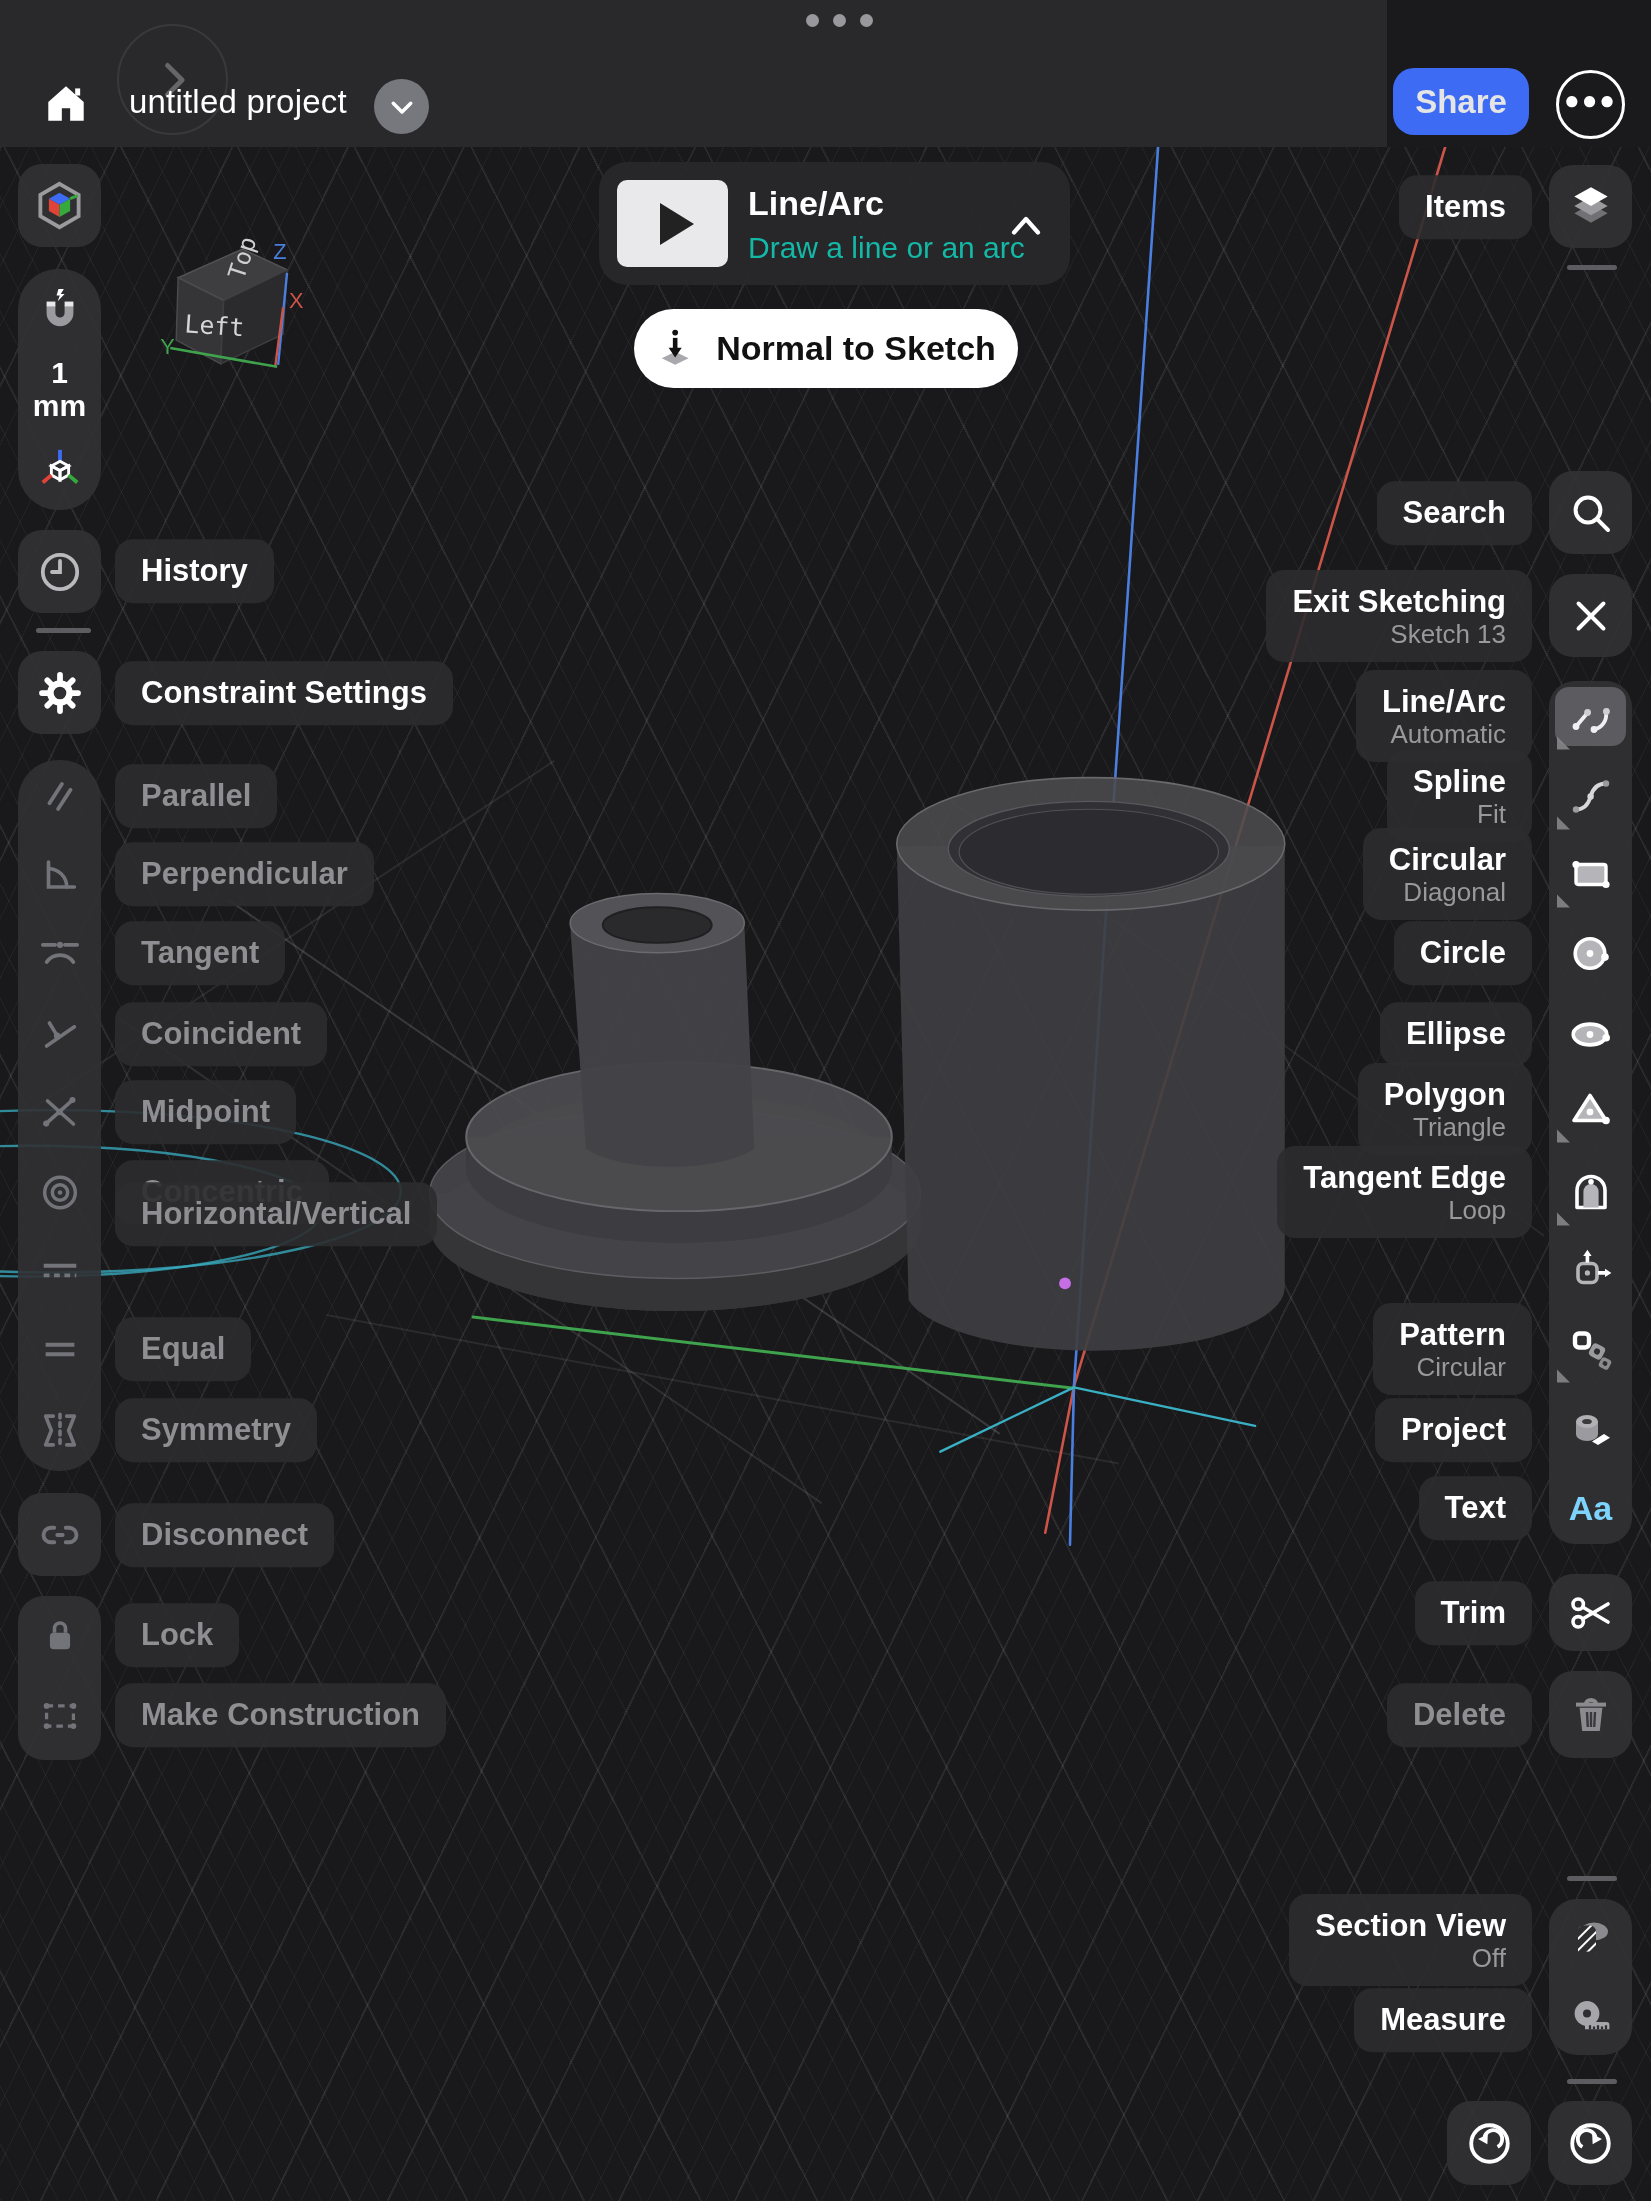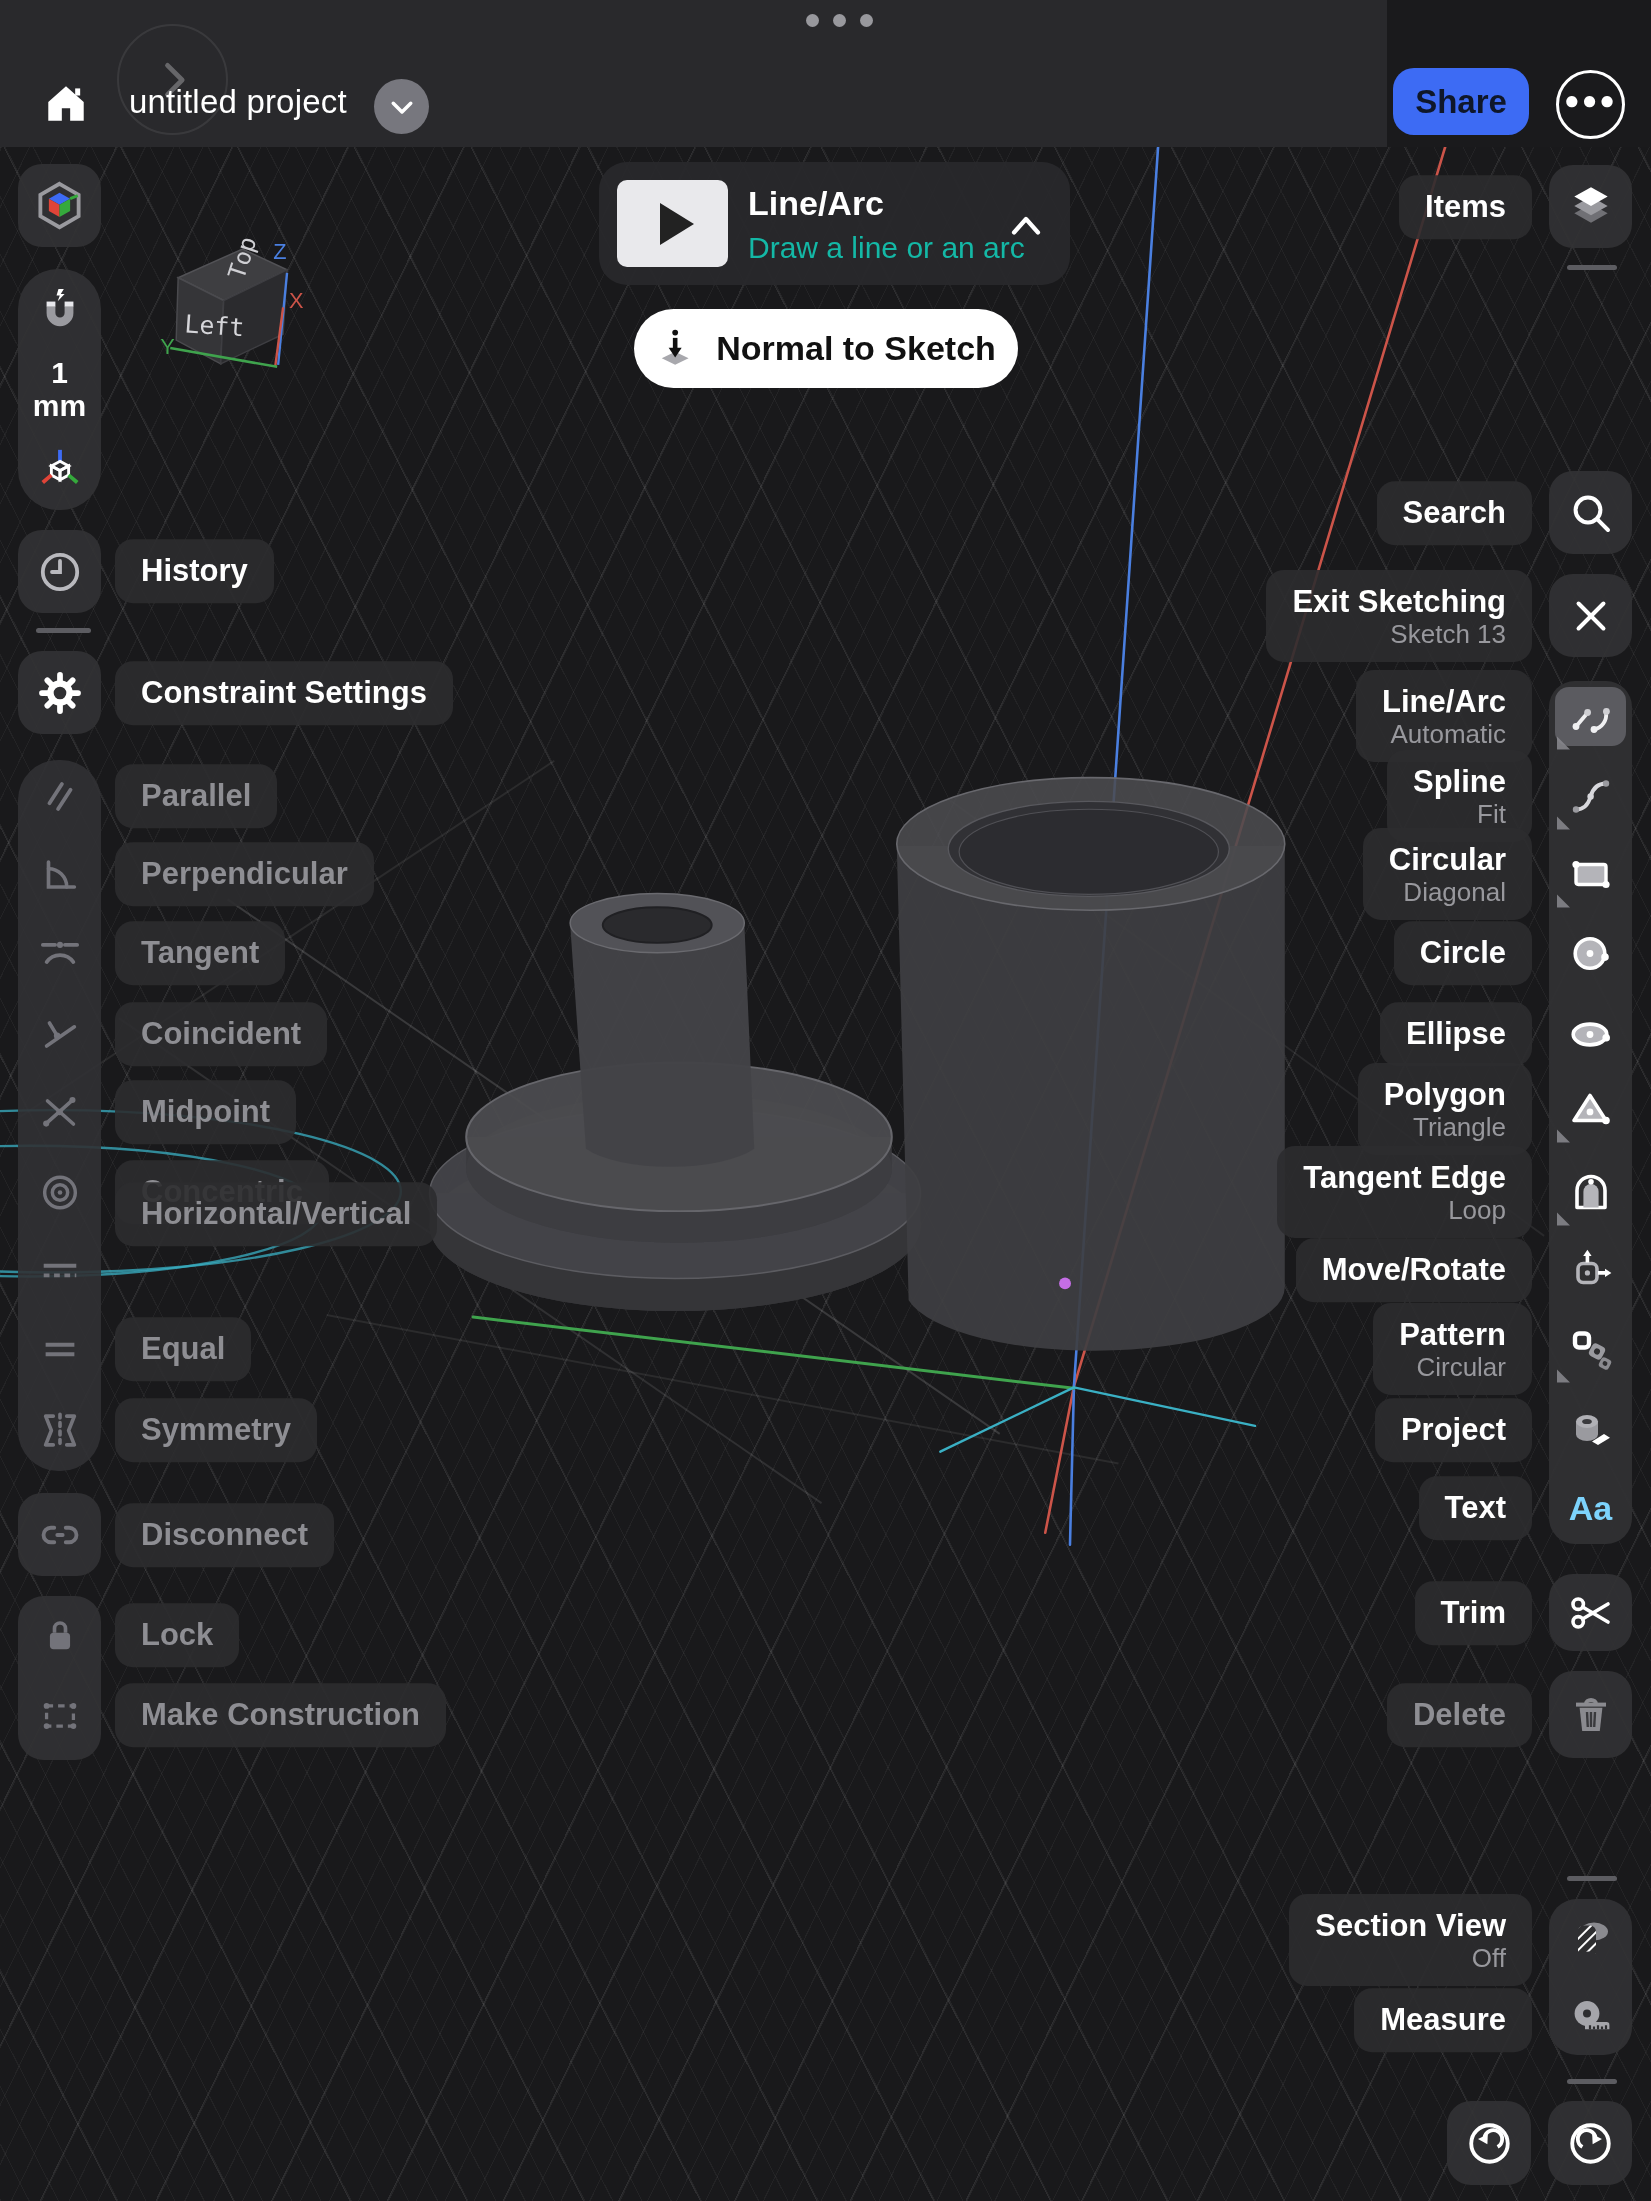--- a/index.html
+++ b/index.html
@@ -10,21 +10,21 @@
   .handle-dots{position:absolute;left:806px;top:14px;display:flex;gap:14px;}
   .handle-dots i{width:13px;height:13px;border-radius:50%;background:#98989d;}
   .ghost-circle{position:absolute;left:117px;top:24px;width:107px;height:107px;border-radius:50%;
                 border:2px solid rgba(255,255,255,0.08);display:flex;align-items:center;justify-content:center;}
   .ghost-circle svg{opacity:.35;}
   .homebtn{position:absolute;left:40px;top:77px;width:51px;height:51px;display:flex;align-items:center;justify-content:center;}
   .title{position:absolute;left:129px;top:83px;font-size:33px;color:#fff;letter-spacing:0.2px;}
   .title-chev{position:absolute;left:374px;top:79px;width:55px;height:55px;border-radius:50%;background:#77777e;
               display:flex;align-items:center;justify-content:center;}
   .sharebtn{position:absolute;left:1393px;top:68px;width:136px;height:67px;border-radius:21px;background:#3d6bf4;
-            color:#0f172a;font-size:33px;font-weight:600;display:flex;align-items:center;justify-content:center;}
+            color:#e5e5e5;font-size:33px;font-weight:600;display:flex;align-items:center;justify-content:center;}
   .morebtn{position:absolute;left:1556px;top:70px;width:63px;height:63px;border-radius:50%;border:3px solid #fff;
            display:flex;align-items:center;justify-content:center;}
   .morebtn span{color:#fff;font-size:26px;letter-spacing:2px;line-height:0;padding-bottom:10px;}
   
   .viewport{position:absolute;left:0;top:147px;width:1651px;height:2055px;background-color:#19191b;
     background-image:
       repeating-linear-gradient(116deg, rgba(255,255,255,0.045) 0 1px, transparent 1px 26px),
       repeating-linear-gradient(63deg,  rgba(255,255,255,0.045) 0 1px, transparent 1px 26px),
       repeating-linear-gradient(116deg, rgba(255,255,255,0.05) 0 2px, transparent 2px 104px),
       repeating-linear-gradient(63deg,  rgba(255,255,255,0.05) 0 2px, transparent 2px 104px);}
@@ -579,25 +579,20 @@
         <span class="t1">Polygon</span>
         <span class="t2">Triangle</span>
       </div>
   </div>
   <div class="rrow" style="top:1192px;">
     <div class="lab rlab">
         <span class="t1">Tangent Edge</span>
         <span class="t2">Loop</span>
       </div>
   </div>
-  <div class="rrow" style="top:1270px;">
-    <div class="lab rlab">
-        <span class="t1">Move/Rotate</span>
-      </div>
-  </div>
   <div class="rrow" style="top:1349px;">
     <div class="lab rlab">
         <span class="t1">Pattern</span>
         <span class="t2">Circular</span>
       </div>
   </div>
   <div class="rrow" style="top:1430px;">
     <div class="lab rlab">
         <span class="t1">Project</span>
       </div>

